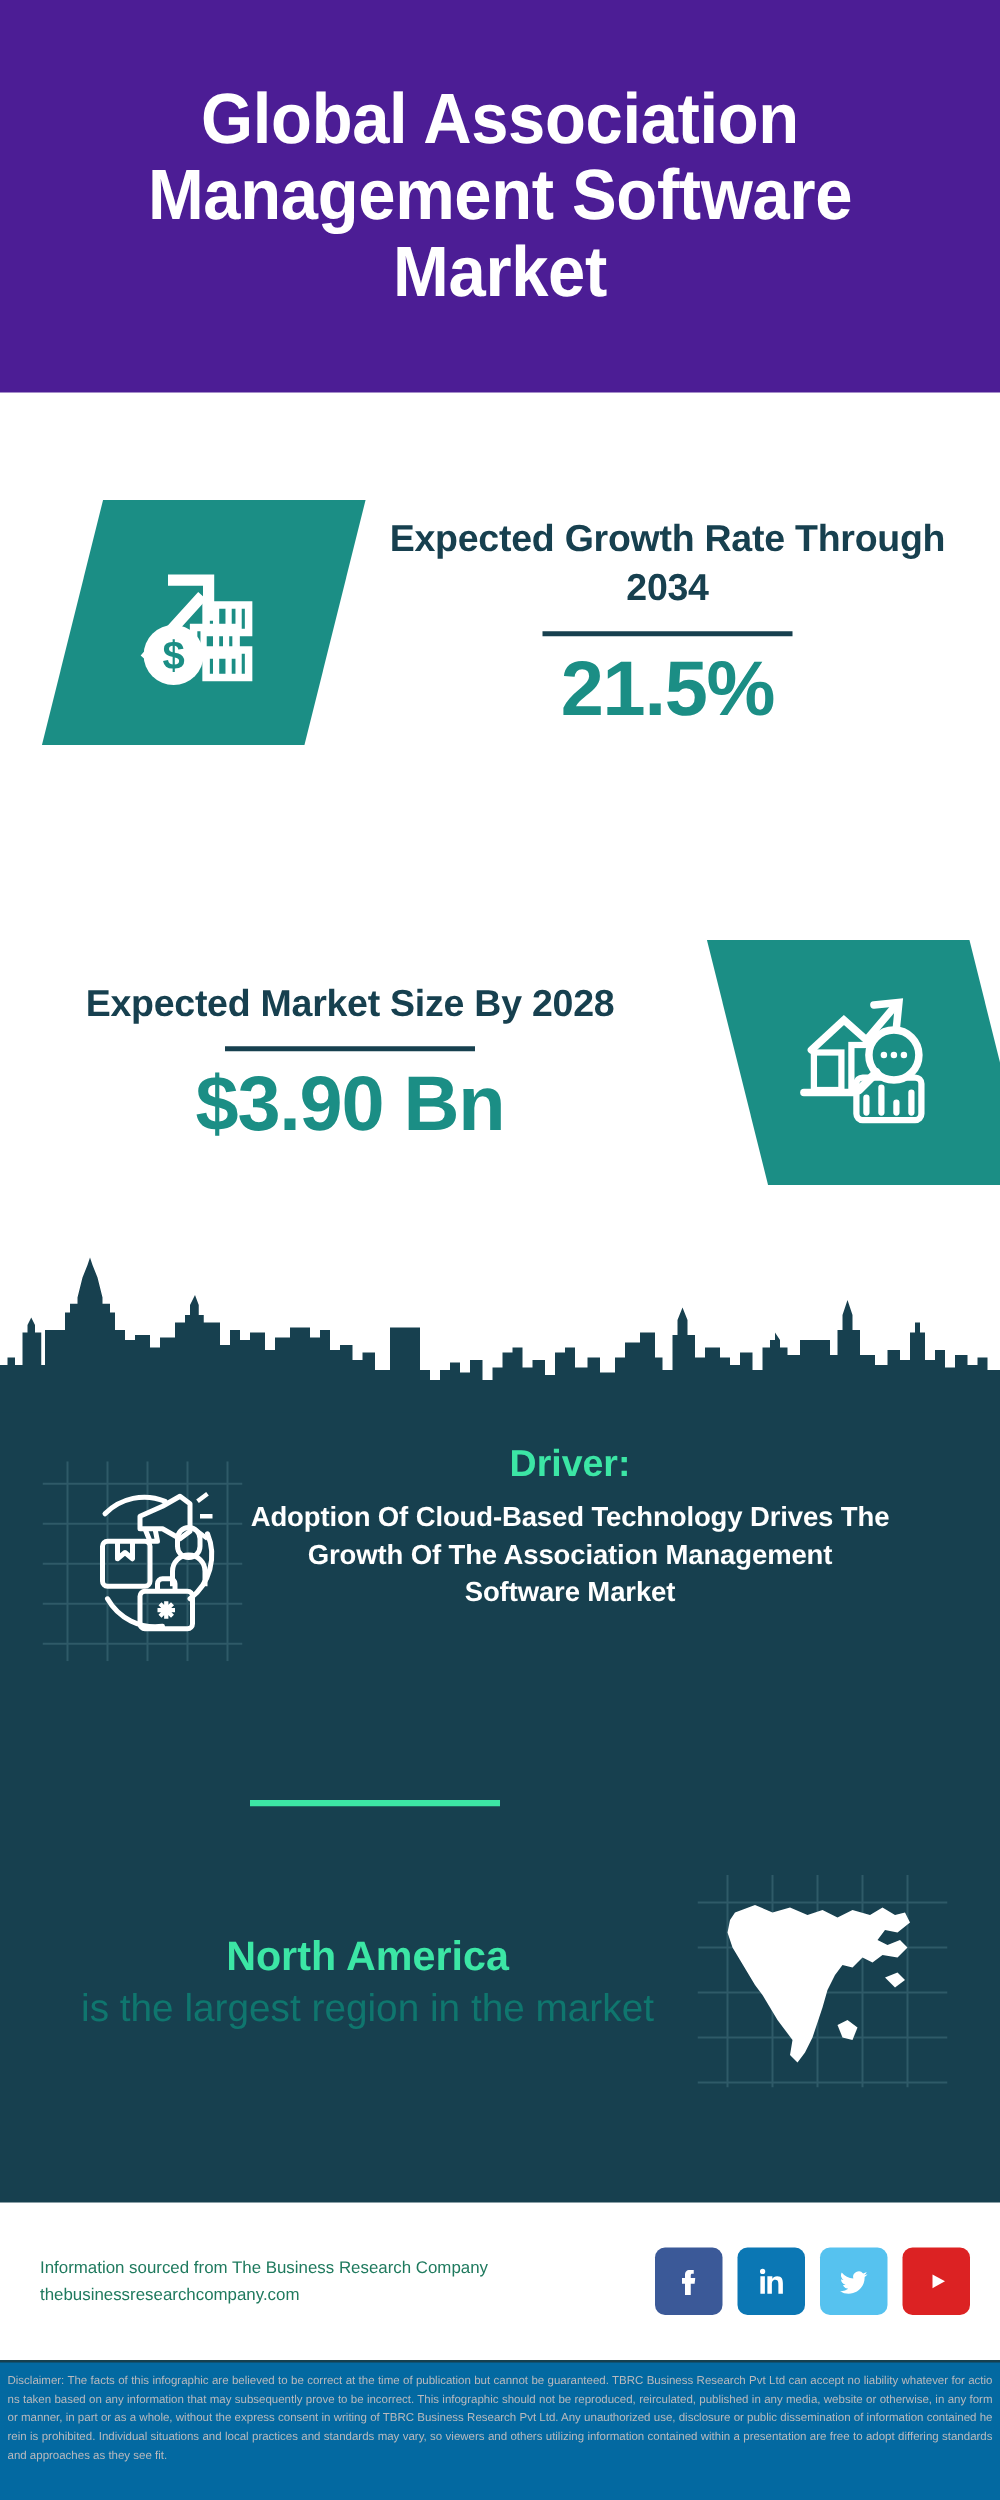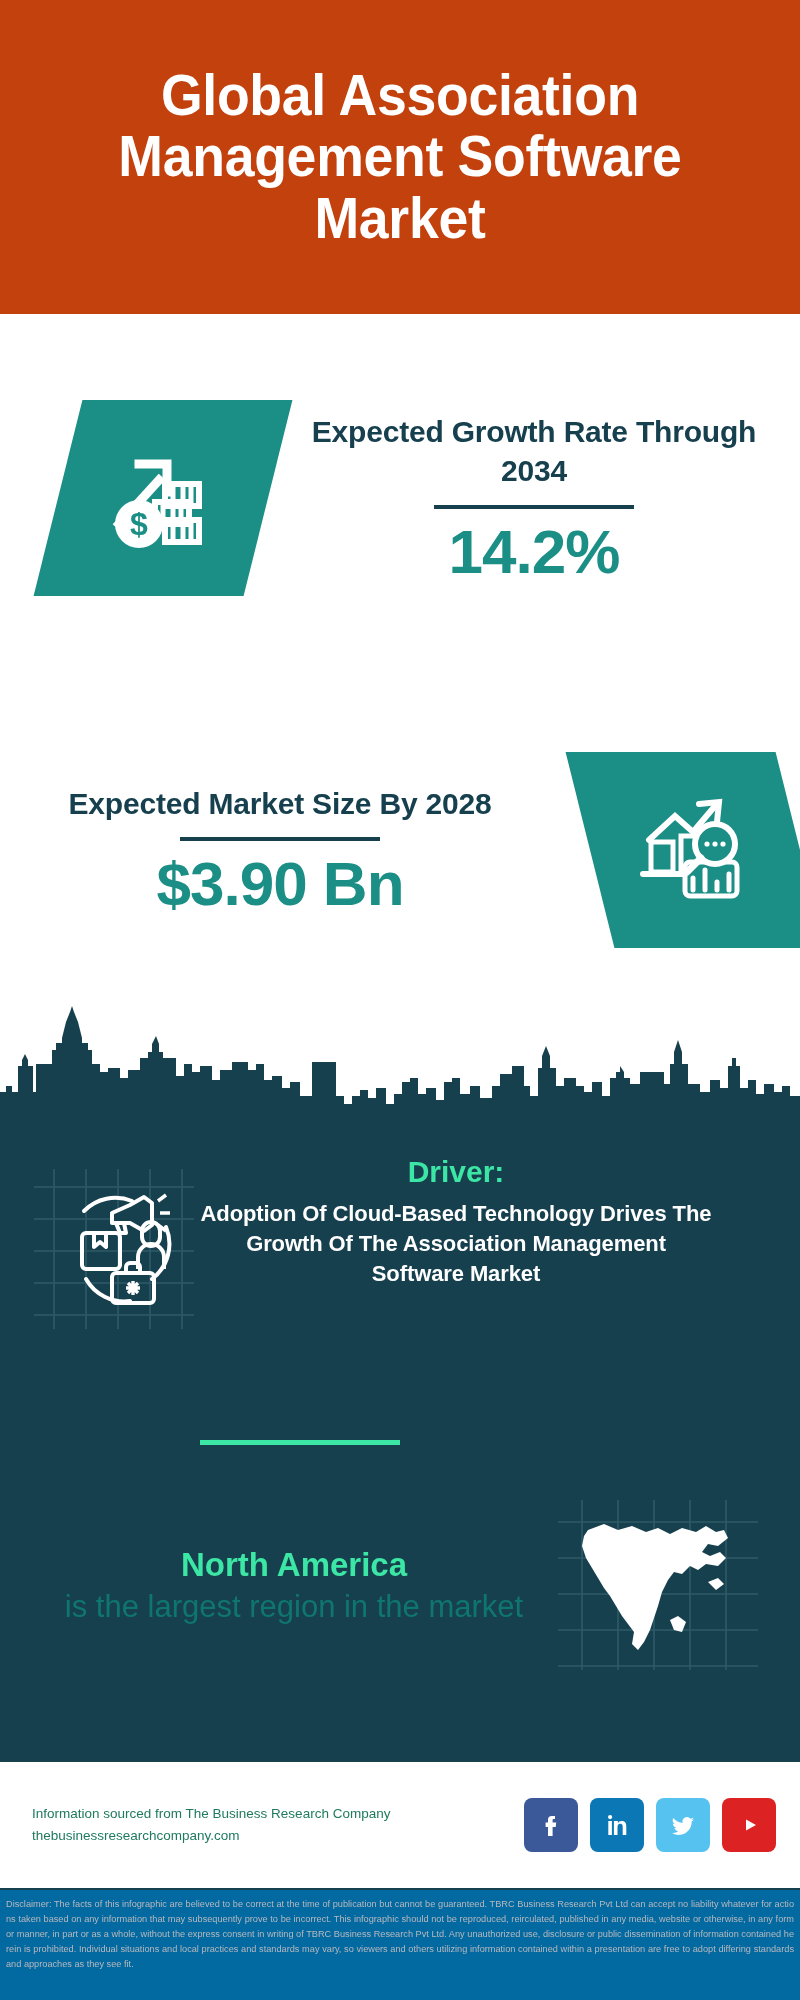--- a/index.html
+++ b/index.html
@@ -7,21 +7,21 @@
     width: 800px; height: 2000px;
     background: #ffffff;
     font-family: "Liberation Sans", sans-serif;
     overflow: hidden;
   }
   .page { position: relative; width: 800px; height: 2000px; background: #fff; }
 
   
   .header {
     position: absolute; left: 0; top: 0; width: 800px; height: 314px;
-    background: #c2410c;
+    background: #4c1d95;
     display: flex; align-items: center; justify-content: center;
   }
   .header-title {
     color: #ffffff;
     font-size: 57px; line-height: 1.08;
     font-weight: 700; text-align: center;
     letter-spacing: -0.3px;
     font-family: "Liberation Sans Narrow", "Liberation Sans", sans-serif;
     transform: scaleX(0.94);
     padding: 0 28px;
@@ -163,21 +163,21 @@
           <rect x="62" y="80" width="34" height="22" stroke="#fff" stroke-width="6" fill="none"></rect>
           <path d="M70 80 L70 102 M80 80 L80 102 M88 80 L88 102" stroke="#fff" stroke-width="5"></path>
           <circle cx="36" cy="84" r="24" fill="#fff"></circle>
           <text x="36" y="95" font-size="32" font-weight="700" text-anchor="middle" fill="#1b8e85" font-family="Liberation Sans, sans-serif">$</text>
         </svg>
       </span>
     </div>
     <div class="stat-text">
       <div class="stat-label">Expected Growth Rate Through 2034</div>
       <div class="stat-rule"></div>
-      <div class="stat-value">14.2%</div>
+      <div class="stat-value">21.5%</div>
     </div>
   </div>
 
   <div class="stat-row" id="stat-size">
     <div class="stat-text">
       <div class="stat-label">Expected Market Size By 2028</div>
       <div class="stat-rule"></div>
       <div class="stat-value">$3.90 Bn</div>
     </div>
     <div class="badge skew-right">

